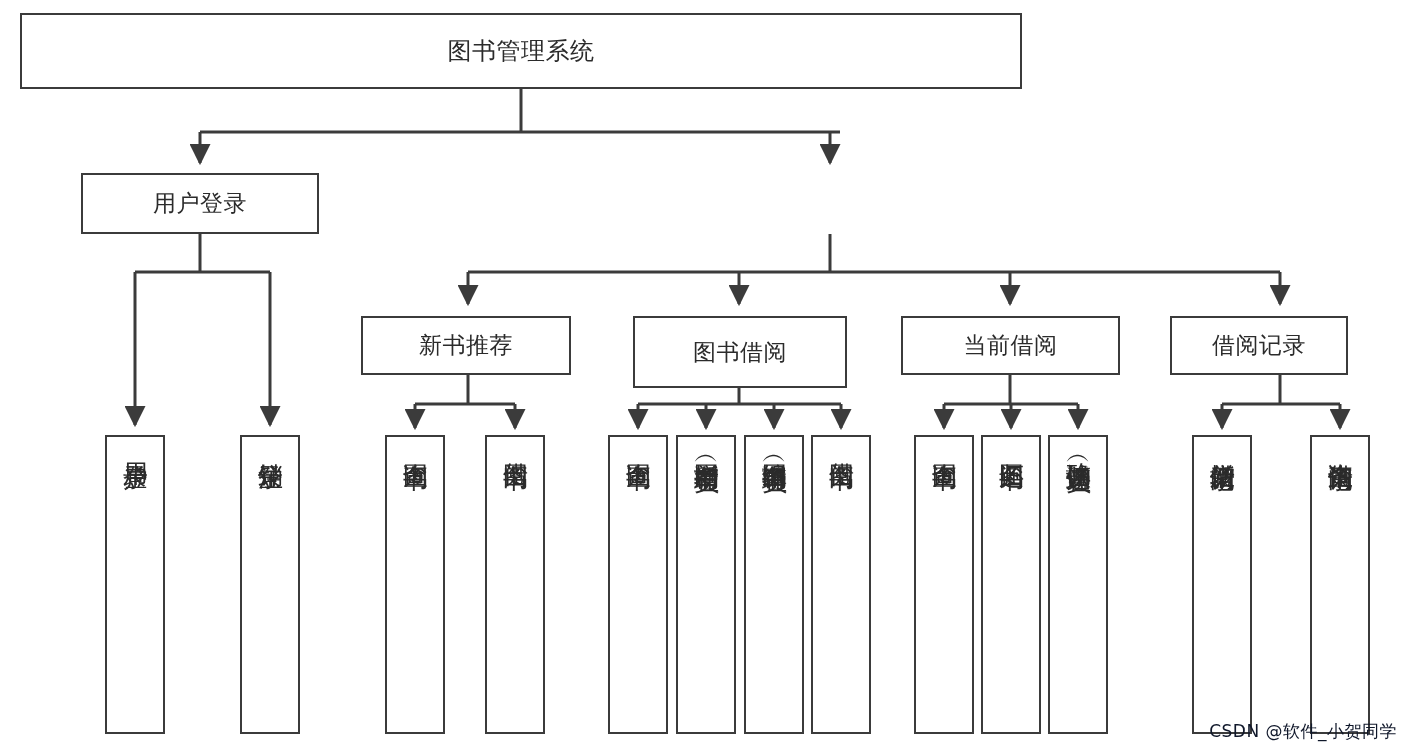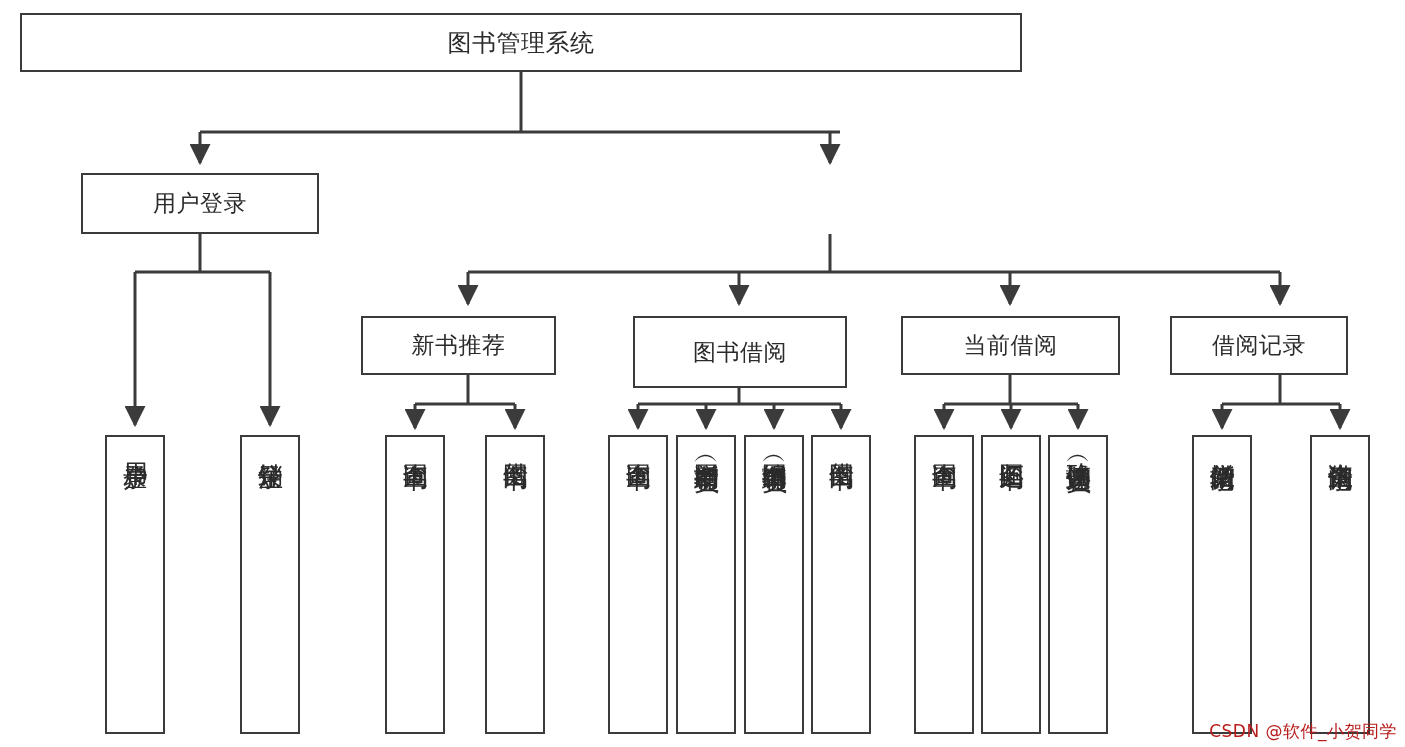--- a/index.html
+++ b/index.html
@@ -57,21 +57,21 @@
     font-size: 25px;
     line-height: 1.12;
     letter-spacing: 1px;
     white-space: nowrap;
   }
   #watermark {
     position: absolute;
     right: 8px;
     bottom: 4px;
     font-size: 17px;
-    color: #b91c1c;
+    color: #0f172a;
     letter-spacing: 0.5px;
     white-space: nowrap;
     pointer-events: none;
   }
 </style>
 </head>
 <body>
 
 <div id="diagram-root">
 
@@ -118,30 +118,30 @@
       <path d="M 1011 404 L 1011 428" marker-end="url(#arrow)"></path>
       <path d="M 1078 404 L 1078 428" marker-end="url(#arrow)"></path>
 
       <path d="M 1280 375 L 1280 404"></path>
       <path d="M 1222 404 L 1340 404"></path>
       <path d="M 1222 404 L 1222 428" marker-end="url(#arrow)"></path>
       <path d="M 1340 404 L 1340 428" marker-end="url(#arrow)"></path>
     </g>
   </svg>
 
-  <div class="node root horizontal" style="left:20px; top:13px; width:1002px; height:59px;">
+  <div class="node root horizontal" style="left:20px; top:13px; width:1002px; height:76px;">
     <span class="node-label">图书管理系统</span>
   </div>
 
   <div class="node horizontal" style="left:81px; top:173px; width:238px; height:61px;">
     <span class="node-label">用户登录</span>
   </div>
 
 
-  <div class="node horizontal" style="left:361px; top:316px; width:195px; height:59px;">
+  <div class="node horizontal" style="left:361px; top:316px; width:210px; height:59px;">
     <span class="node-label">新书推荐</span>
   </div>
 
   <div class="node horizontal" style="left:633px; top:316px; width:214px; height:72px;">
     <span class="node-label">图书借阅</span>
   </div>
 
   <div class="node horizontal" style="left:901px; top:316px; width:219px; height:59px;">
     <span class="node-label">当前借阅</span>
   </div>

